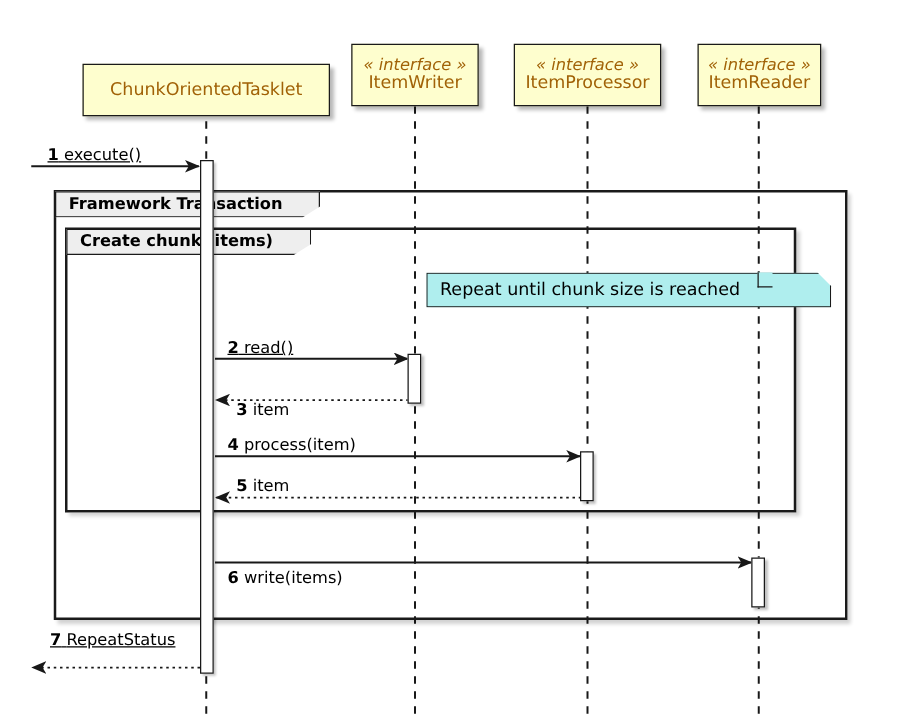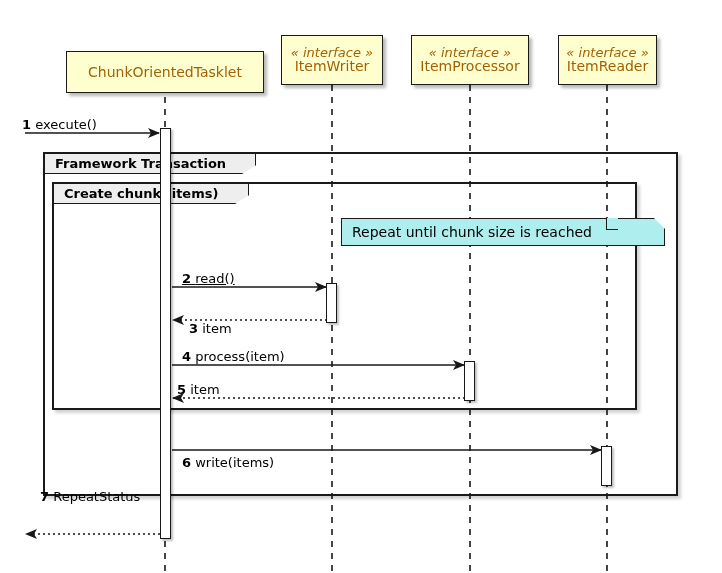--- a/index.html
+++ b/index.html
@@ -181,22 +181,22 @@
       <div class="activation" style="left: 464px; top: 361px; width: 11px; height: 40px;"></div>
       <div class="activation" style="left: 601px; top: 446px; width: 11px; height: 40px;"></div>
     </div>
 
   <div id="notes-host">
       <div class="note" style="left: 341px; top: 218px; width: 324px; height: 28px;">Repeat until chunk size is reached</div>
       <div class="note-fold" style="left: 606px; top: 218px;"></div>
     </div>
 
   <div id="labels-host">
-      <div class="msg-label" style="left: 22px; top: 118px;"><b>1</b> <span>execute()</span></div>
+      <div class="msg-label" style="left: 38px; top: 118px; text-decoration: underline;"><b>1</b> <span>execute()</span></div>
       <div class="msg-label" style="left: 182px; top: 272px; text-decoration: underline;"><b>2</b> <span>read()</span></div>
       <div class="msg-label" style="left: 189px; top: 305px; margin-top: 17px;"><b>3</b> <span>item</span></div>
       <div class="msg-label" style="left: 182px; top: 350px;"><b>4</b> <span>process(item)</span></div>
-      <div class="msg-label" style="left: 177px; top: 383px;"><b>5</b> <span>item</span></div>
+      <div class="msg-label" style="left: 189px; top: 383px;"><b>5</b> <span>item</span></div>
       <div class="msg-label" style="left: 182px; top: 456px;"><b>6</b> <span>write(items)</span></div>
-      <div class="msg-label" style="left: 40px; top: 490px;"><b>7</b> <span>RepeatStatus</span></div>
+      <div class="msg-label" style="left: 40px; top: 506px; text-decoration: underline;"><b>7</b> <span>RepeatStatus</span></div>
     </div>
 
 </div>
 
 </body></html>

